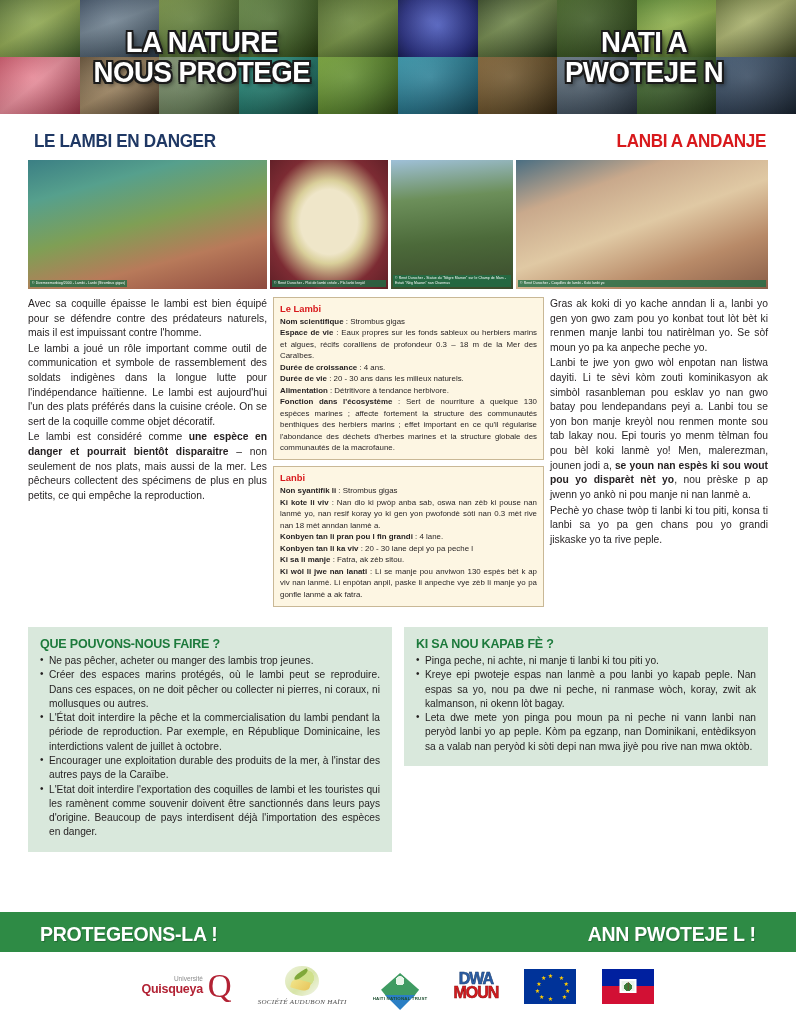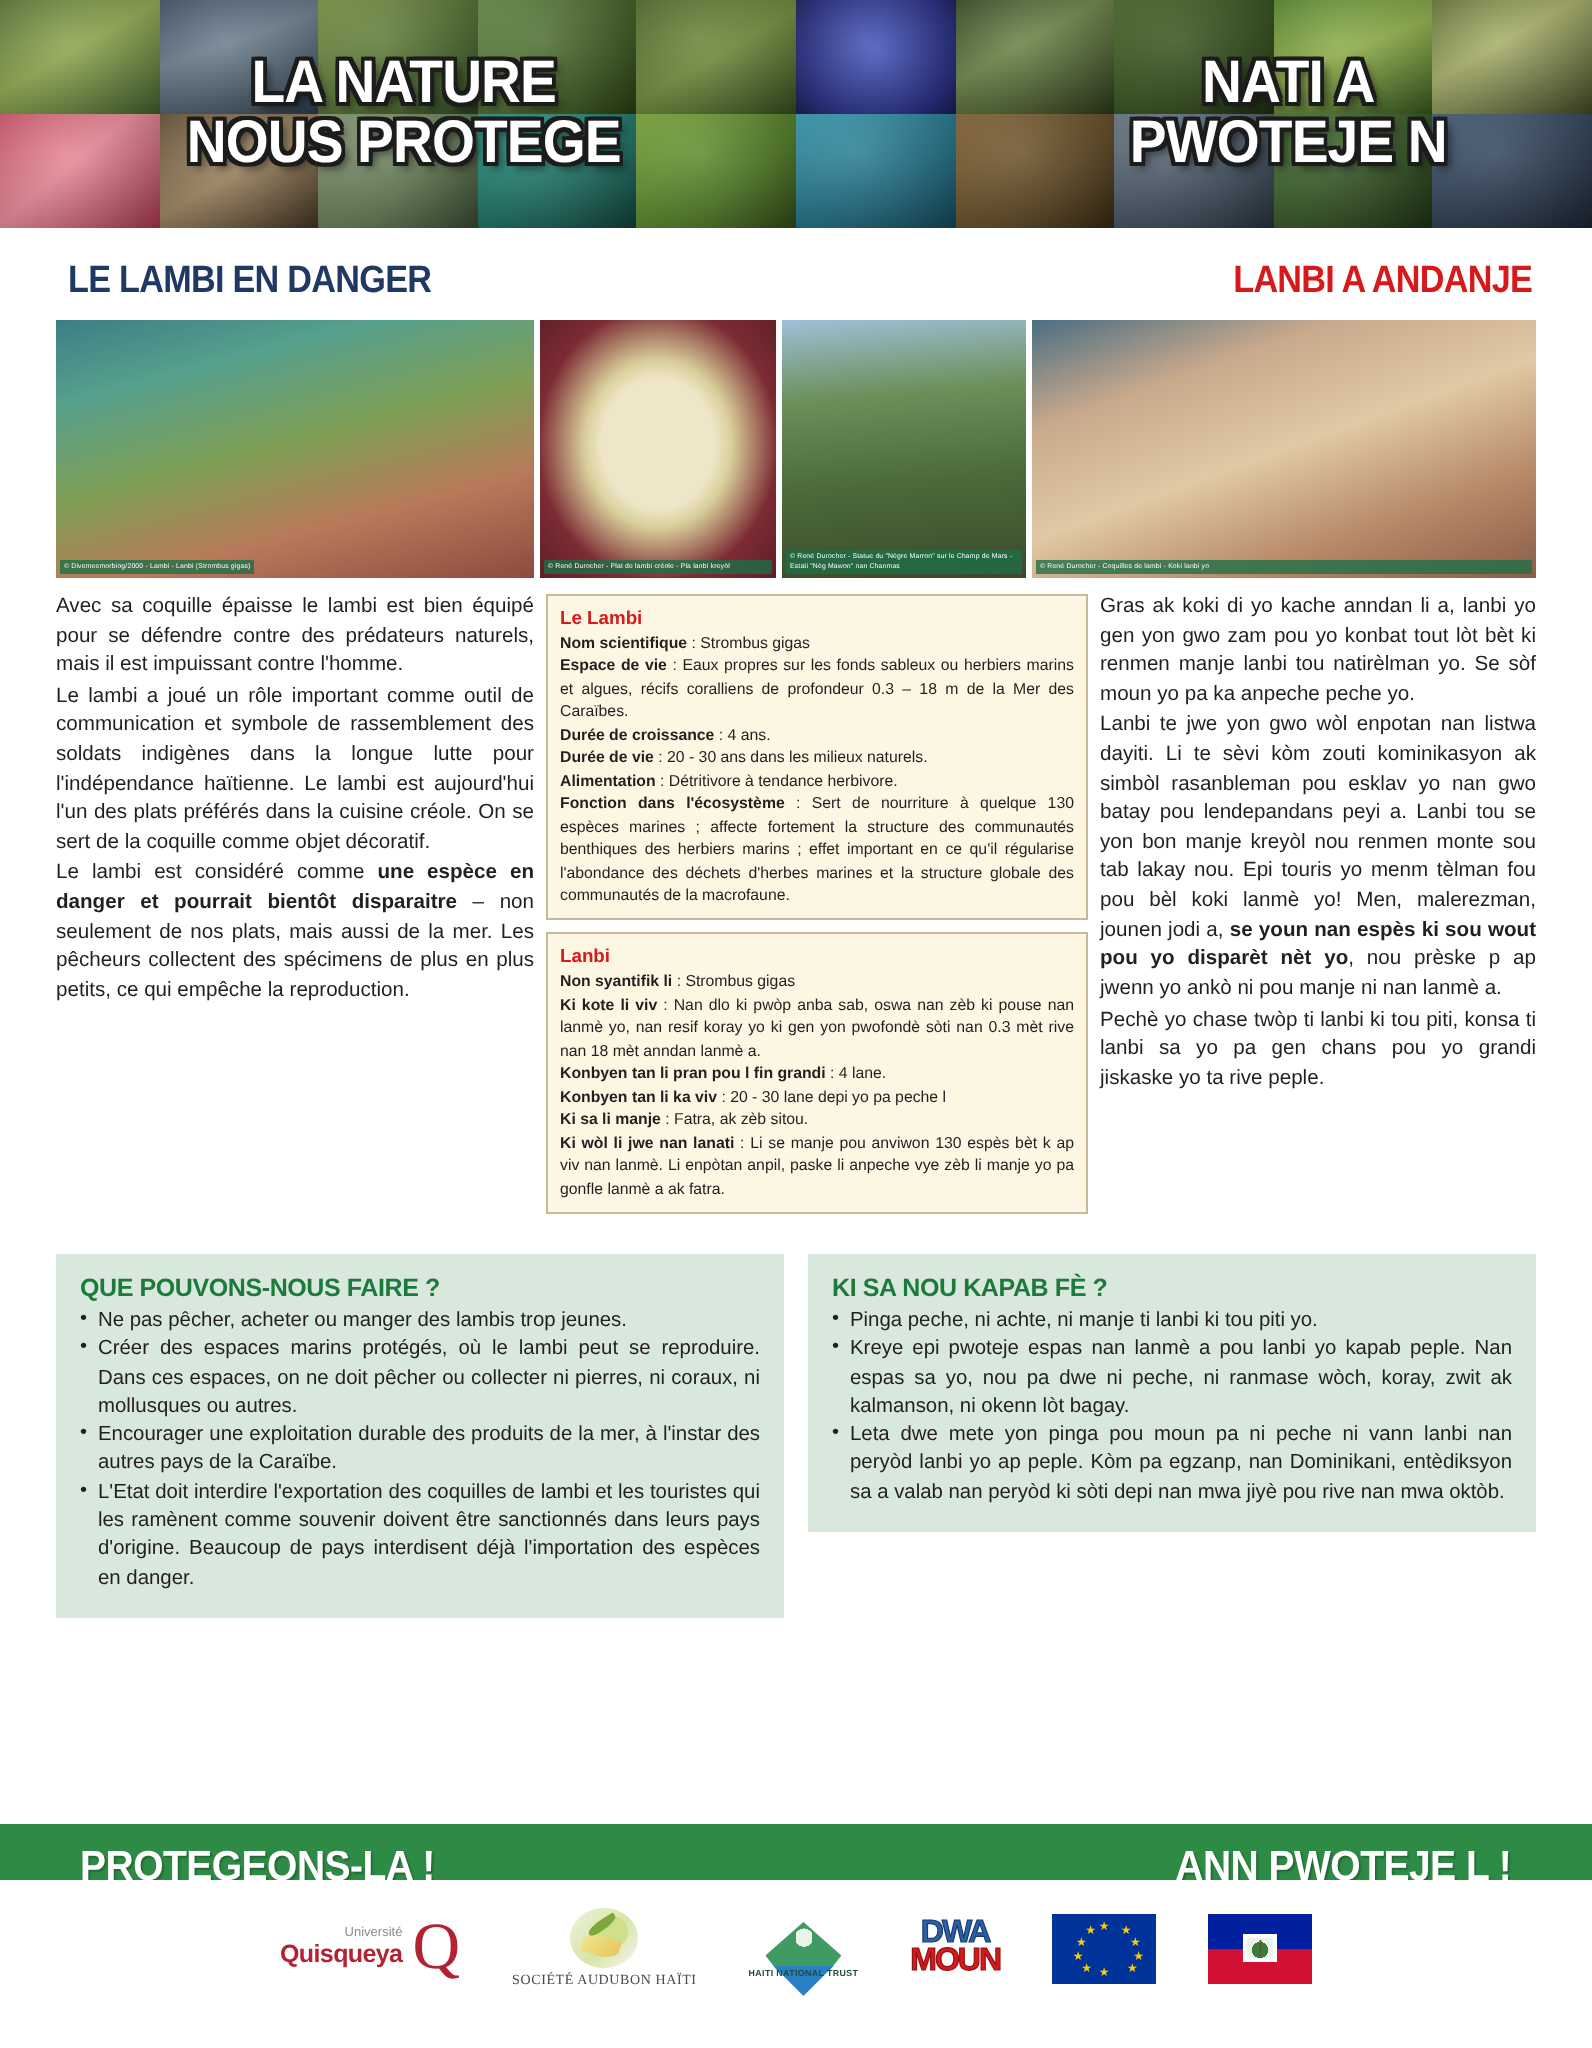--- a/index.html
+++ b/index.html
@@ -171,38 +171,38 @@
   .footer-title {
     color: #ffffff; font-size: 21px; font-weight: 700;
     letter-spacing: -0.3px; transform: scaleX(0.93);
     text-shadow: 1px 1px 1px rgba(0,0,0,.25);
   }
   .footer-title.right { transform-origin: right center; }
   .footer-title.left { transform-origin: left center; }
 
   
   .logo-bar {
-    position: absolute; left: 0; bottom: 16px;
+    position: absolute; left: 0; bottom: 4px;
     width: 796px; height: 68px;
     display: flex; align-items: center; justify-content: center;
     gap: 26px;
     background: #fff;
   }
   .logo { display: flex; align-items: center; justify-content: center; }
 
   .logo-uq { gap: 3px; }
   .logo-uq .uq-text { text-align: right; line-height: 1; }
   .logo-uq .uq-small { font-size: 6.5px; color: #8c8c8c; display: block; }
   .logo-uq .uq-big { font-size: 12.5px; color: #b22234; font-weight: 700; display: block; letter-spacing: -.3px; }
   .logo-uq .uq-q {
     font-size: 33px; color: #b22234; font-weight: 400; line-height: .85;
     font-family: "Liberation Serif", serif; margin-left: 2px;
   }
 
-  .logo-audubon { flex-direction: column; gap: 2px; }
+  .logo-audubon { flex-direction: column; gap: 2px; font-style: italic; }
   .audubon-mark {
     width: 34px; height: 30px; border-radius: 50%;
     background:
       radial-gradient(circle at 62% 40%, #cfe08a 0 28%, transparent 29%),
       linear-gradient(135deg,#eef3dd 0%, #d7e4a8 55%, #f5f7ee 100%);
     position: relative;
   }
   .audubon-mark::before {
     content:""; position:absolute; left:8px; top:6px;
     width:16px; height:5px; background:#7fa83a;
@@ -374,20 +374,21 @@
       <p>Pechè yo chase twòp ti lanbi ki tou piti, konsa ti lanbi sa yo pa gen chans pou yo grandi jiskaske yo ta rive peple.</p>
     </div>
   </div>
 
   <div class="panels">
     <div class="panel">
       <h3>QUE POUVONS-NOUS FAIRE ?</h3>
       <ul>
         <li>Ne pas pêcher, acheter ou manger des lambis trop jeunes.</li>
         <li>Créer des espaces marins protégés, où le lambi peut se reproduire. Dans ces espaces, on ne doit pêcher ou collecter ni pierres, ni coraux, ni mollusques ou autres.</li>
+        <li>L'État doit interdire la pêche et la commercialisation du lambi pendant la période de reproduction. Par exemple, en République Dominicaine, les interdictions valent de juillet à octobre.</li>
         <li>Encourager une exploitation durable des produits de la mer, à l'instar des autres pays de la Caraïbe.</li>
         <li>L'Etat doit interdire l'exportation des coquilles de lambi et les touristes qui les ramènent comme souvenir doivent être sanctionnés dans leurs pays d'origine. Beaucoup de pays interdisent déjà l'importation des espèces en danger.</li>
       </ul>
     </div>
     <div class="panel">
       <h3>KI SA NOU KAPAB FÈ ?</h3>
       <ul>
         <li>Pinga peche, ni achte, ni manje ti lanbi ki tou piti yo.</li>
         <li>Kreye epi pwoteje espas nan lanmè a pou lanbi yo kapab peple. Nan espas sa yo, nou pa dwe ni peche, ni ranmase wòch, koray, zwit ak kalmanson, ni okenn lòt bagay.</li>
         <li>Leta dwe mete yon pinga pou moun pa ni peche ni vann lanbi nan peryòd lanbi yo ap peple. Kòm pa egzanp, nan Dominikani, entèdiksyon sa a valab nan peryòd ki sòti depi nan mwa jiyè pou rive nan mwa oktòb.</li>

